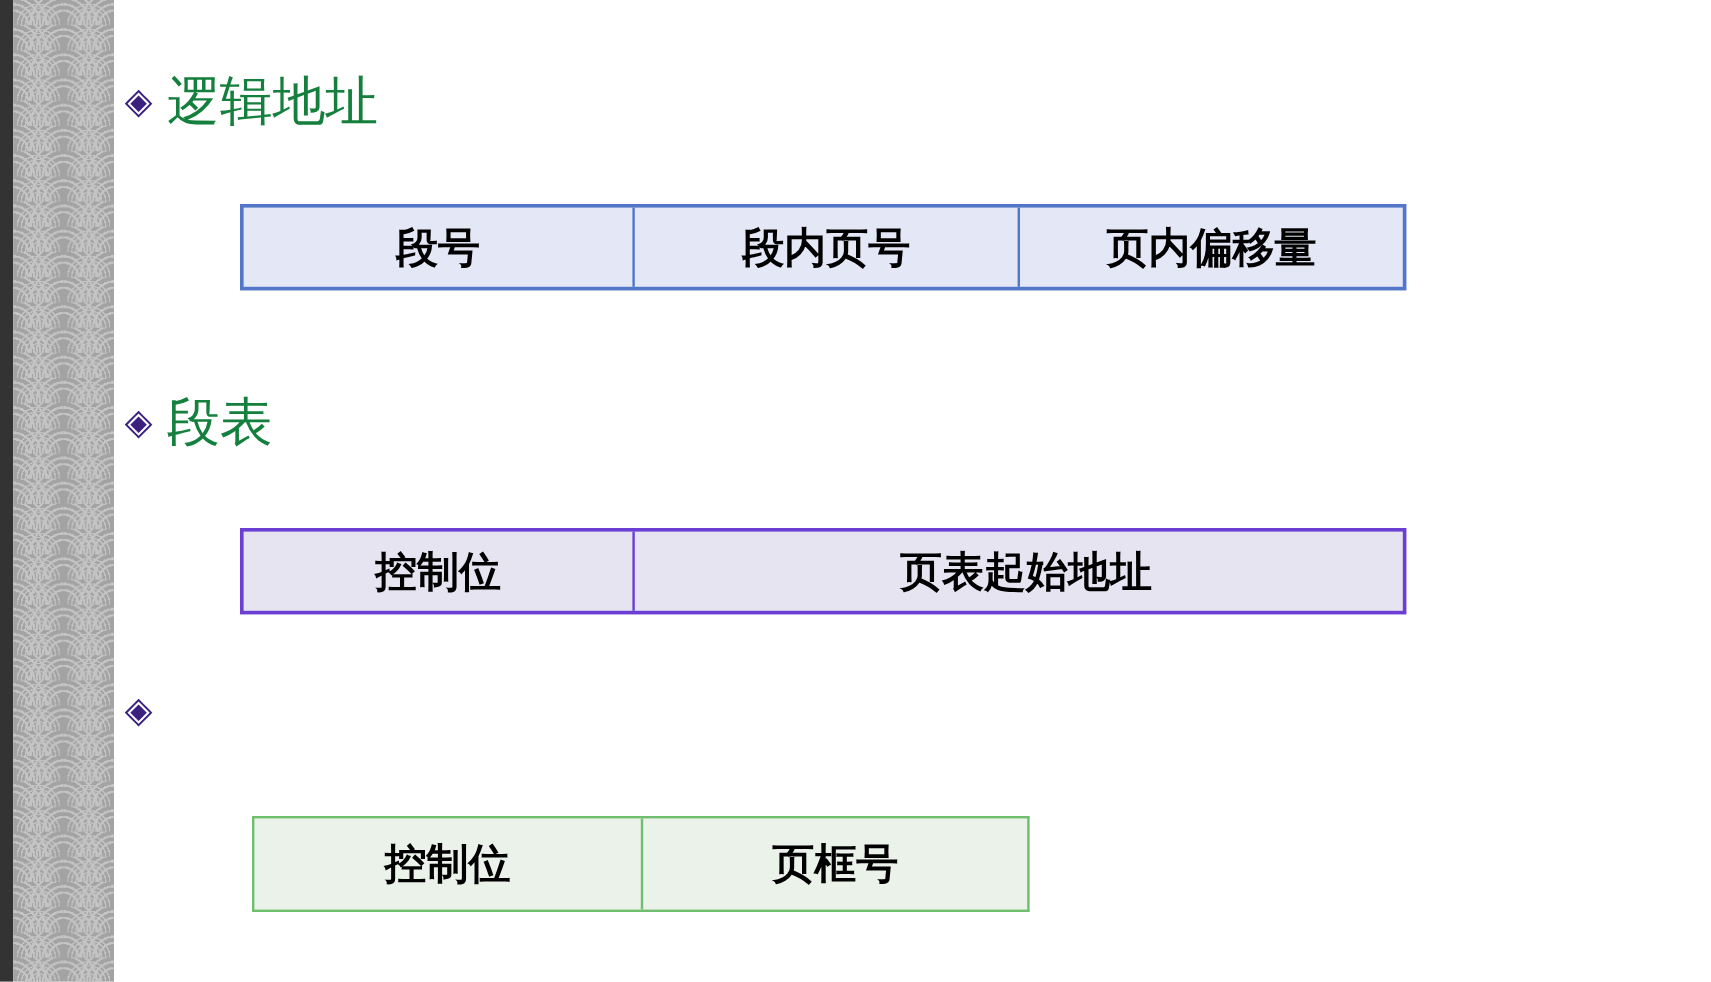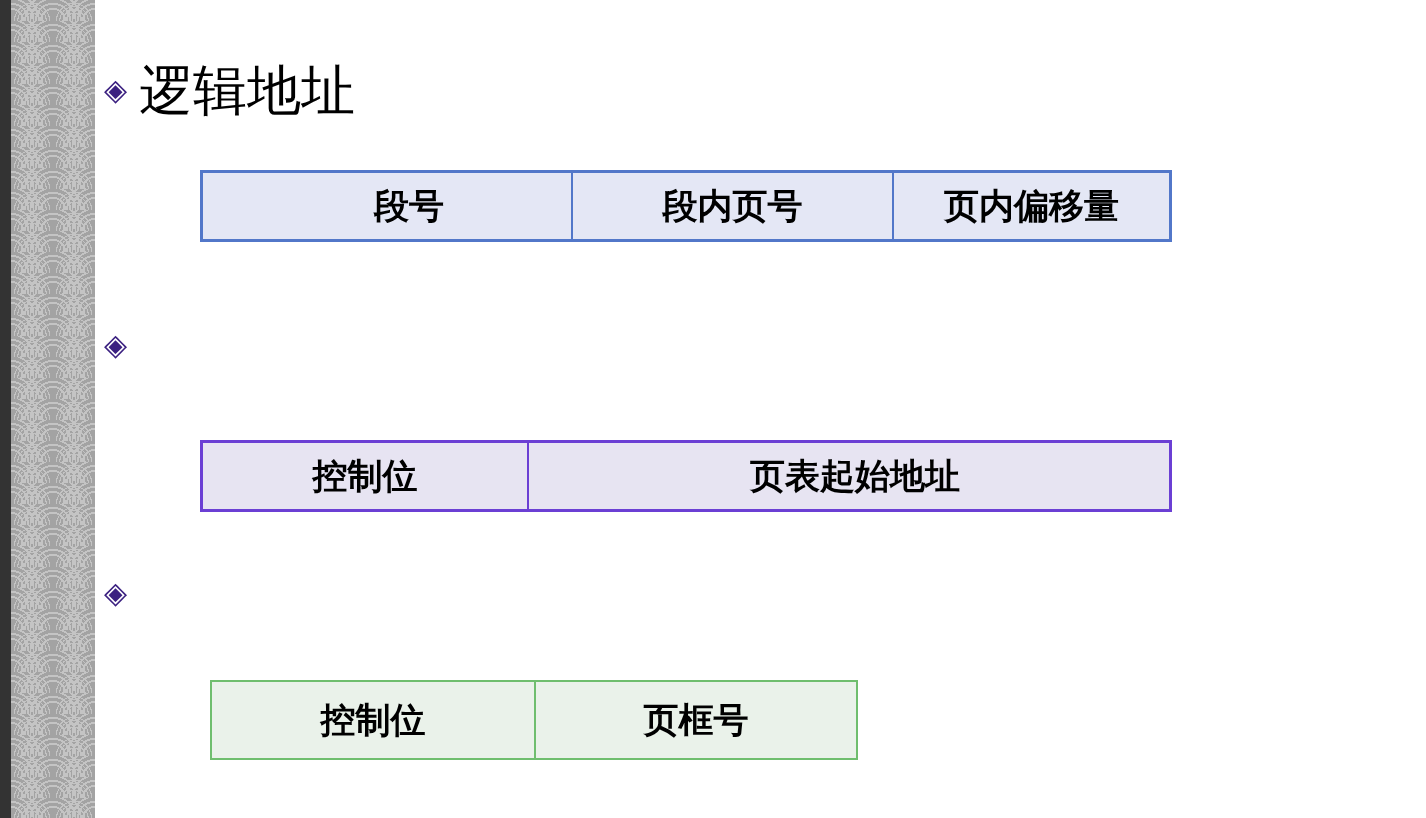--- a/index.html
+++ b/index.html
@@ -60,24 +60,24 @@
     white-space: nowrap;
   }
   .bullet-mark {
     font-size: 30px;
     line-height: 1;
     color: #3b2080;
     margin-right: 12px;
     font-family: "DejaVu Sans", "Liberation Sans", sans-serif;
   }
   .bullet-text {
-    font-size: 54px;
+    font-size: 44px;
     line-height: 1.05;
-    color: #000000;
-    font-family: Liberation Sans, sans-serif;
+    color: #15803d;
+    font-family: Liberation Serif, serif;
   }
 
   .tbl {
     position: absolute;
     display: flex;
     box-sizing: border-box;
   }
   .tbl .cell {
     box-sizing: border-box;
     display: flex;
@@ -85,21 +85,21 @@
     justify-content: center;
     font-size: 35px;
     font-weight: bold;
     color: #000000;
     font-family: "DejaVu Serif", "Liberation Serif", serif;
     white-space: nowrap;
   }
 
   
   #table-logical-address { left: 104px; top: 170px; width: 972px; height: 72px;
-    border: 3px solid #5277c9; background: #e4e7f5; padding-left: 44px; }
+    border: 3px solid #5277c9; background: #e4e7f5; }
   #table-logical-address .cell { border-right: 2px solid #5277c9; }
   #table-logical-address .cell:last-child { border-right: none; }
 
   
   #table-segment-table { left: 104px; top: 440px; width: 972px; height: 72px;
     border: 3px solid #6b3fd4; background: #e7e4f2; }
   #table-segment-table .cell { border-right: 2px solid #6b3fd4; }
   #table-segment-table .cell:last-child { border-right: none; }
 
   
@@ -125,20 +125,21 @@
     </div>
 
     <div class="tbl" id="table-logical-address">
       <div class="cell" style="flex:0 0 326px;">段号</div>
       <div class="cell" style="flex:0 0 321px;">段内页号</div>
       <div class="cell" style="flex:1 1 auto;border-radius:10px;">页内偏移量</div>
     </div>
 
     <div class="bullet-row" style="left:8px; top:330px;">
       <span class="bullet-mark">◈</span>
+      <span class="bullet-text">段表</span>
     </div>
 
     <div class="tbl" id="table-segment-table">
       <div class="cell" style="flex:0 0 326px;">控制位</div>
       <div class="cell" style="flex:1 1 auto;padding-left:12px;">页表起始地址</div>
     </div>
 
     <div class="bullet-row" style="left:8px; top:578px;">
       <span class="bullet-mark">◈</span>
     </div>

